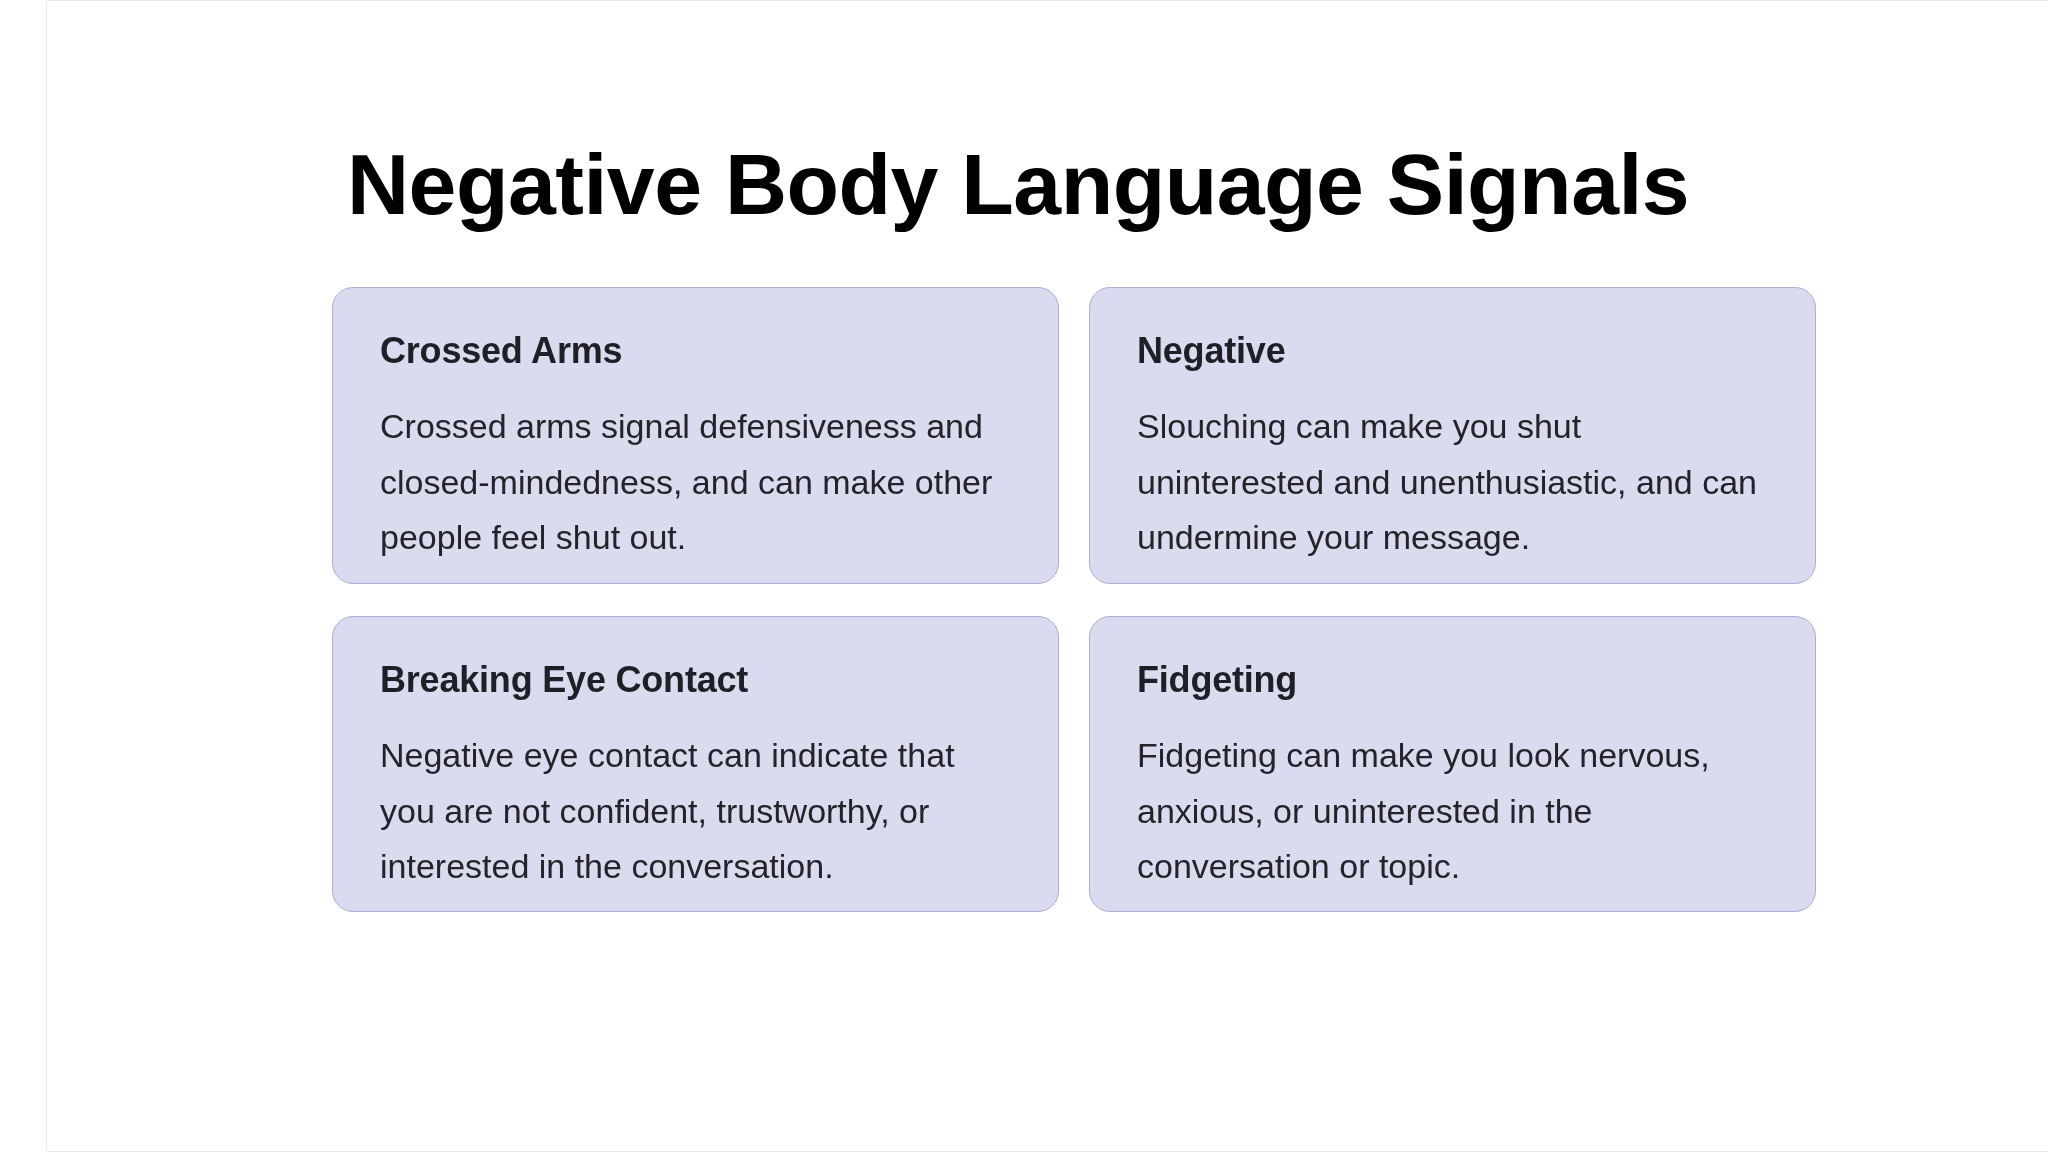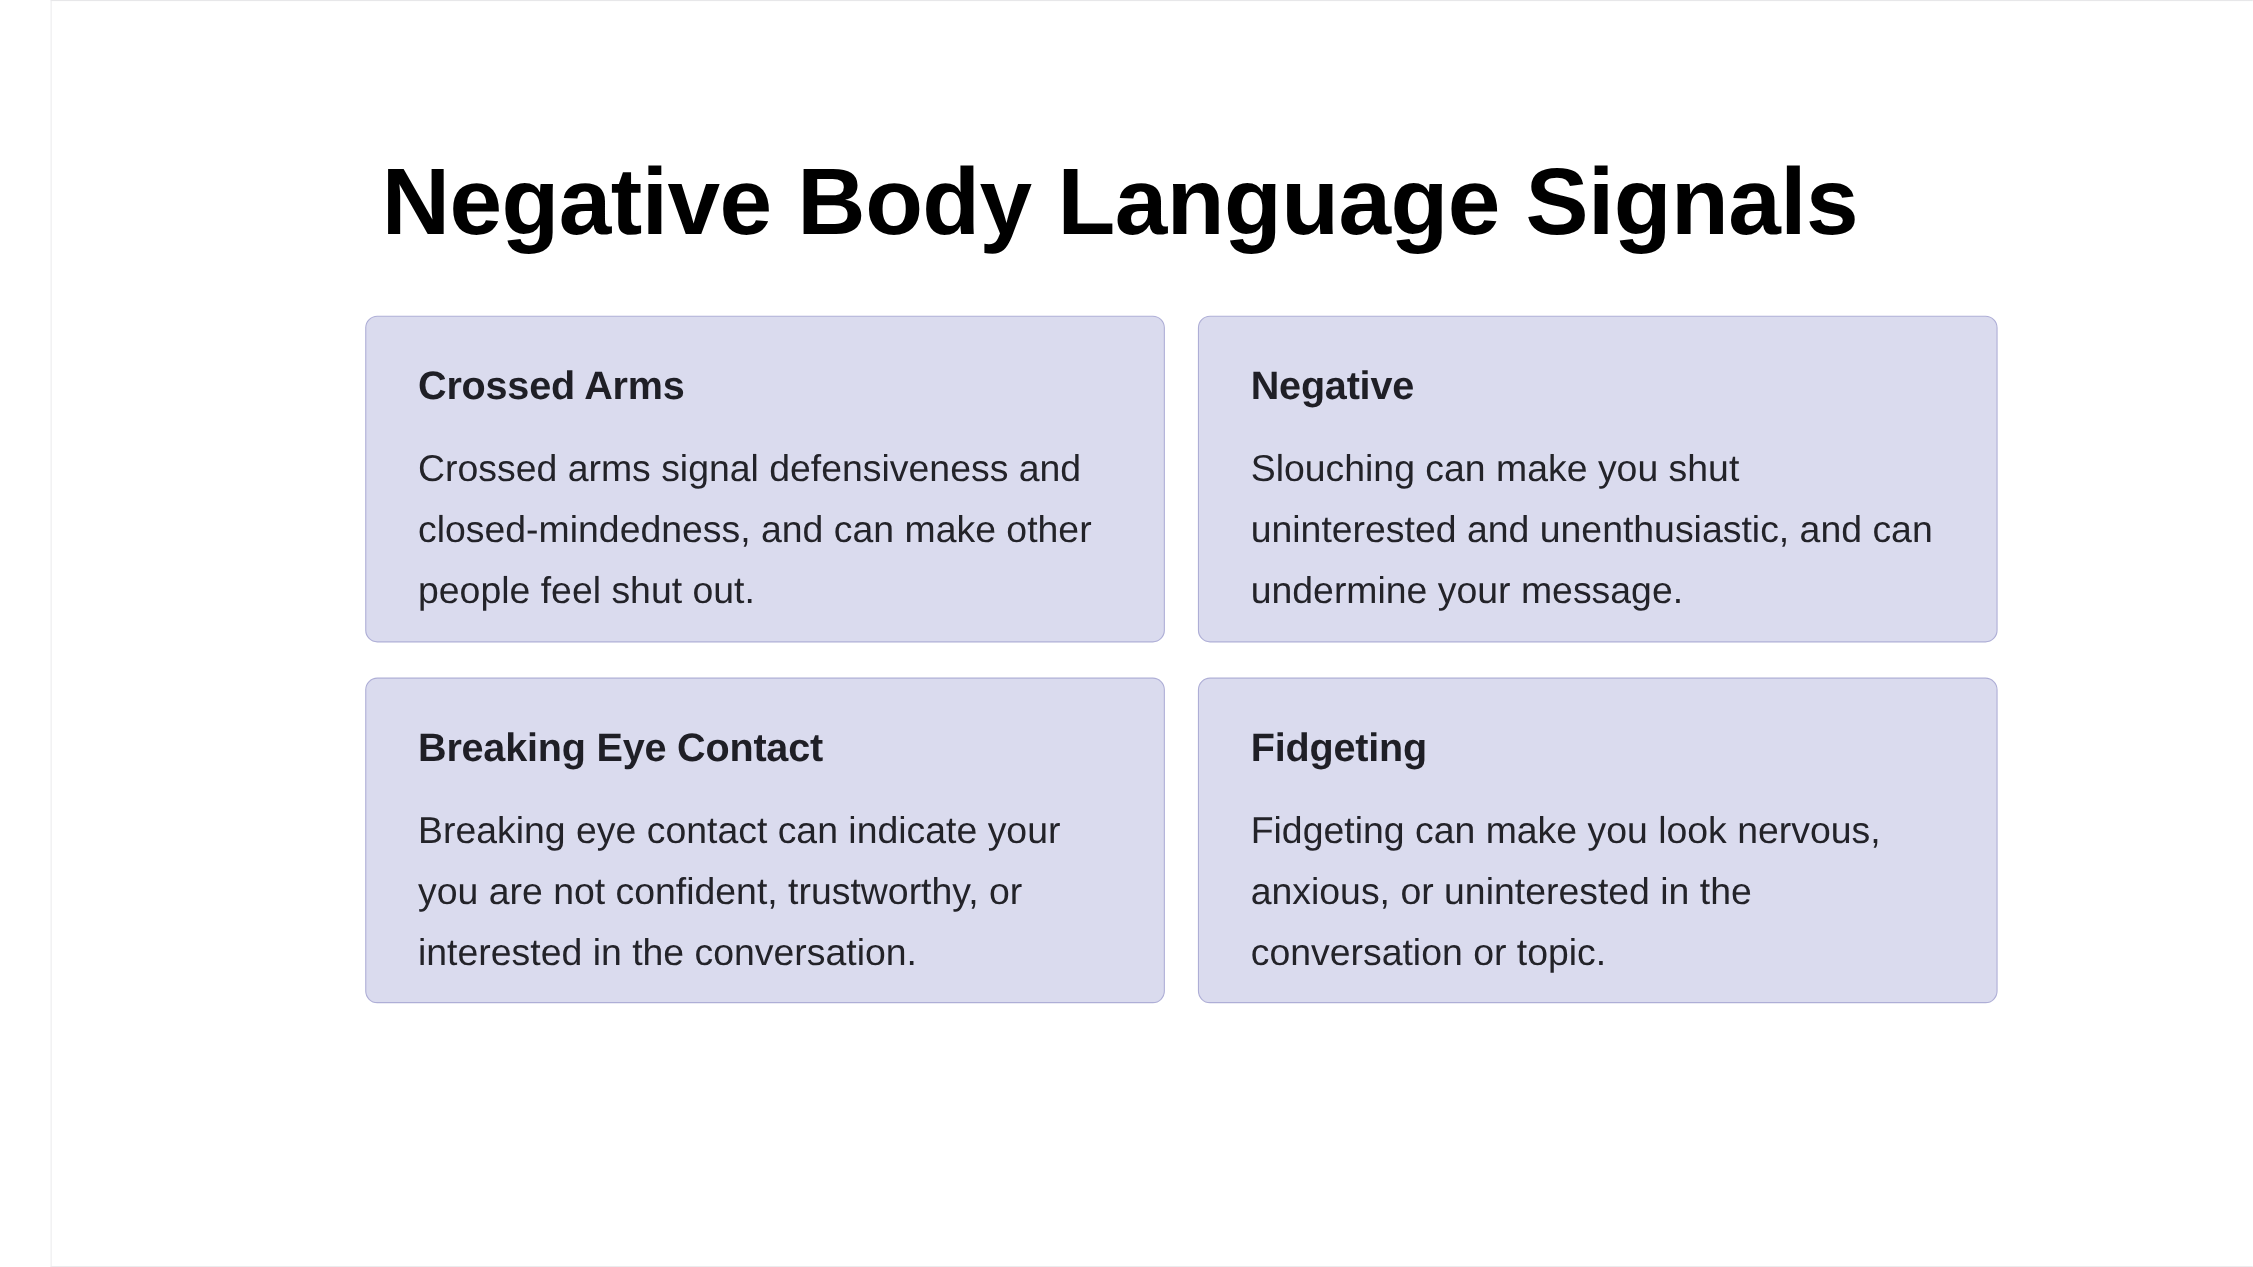--- a/index.html
+++ b/index.html
@@ -53,21 +53,21 @@
     display: grid;
     grid-template-columns: 727px 727px;
     grid-template-rows: 297px 296px;
     column-gap: 30px;
     row-gap: 32px;
   }
 
   .card {
     background: #dadbee;
     border: 1.5px solid #aeaed6;
-    border-radius: 11px;
+    border-radius: 21px;
     padding: 41px 47px 0 47px;
     overflow: hidden;
   }
 
   .card-title {
     font-family: "Liberation Sans", sans-serif;
     font-size: 36px;
     font-weight: bold;
     line-height: 1.2;
     letter-spacing: -0.2px;
@@ -100,21 +100,21 @@
         <div class="card-body">Crossed arms signal defensiveness and closed-mindedness, and can make other people feel shut out.</div>
       </div>
 
       <div class="card">
         <div class="card-title">Negative</div>
         <div class="card-body">Slouching can make you shut uninterested and unenthusiastic, and can undermine your message.</div>
       </div>
 
       <div class="card">
         <div class="card-title">Breaking Eye Contact</div>
-        <div class="card-body">Breaking eye contact can indicate your you are not confident, trustworthy, or interested in the conversation.</div>
+        <div class="card-body">Negative eye contact can indicate that you are not confident, trustworthy, or interested in the conversation.</div>
       </div>
 
       <div class="card">
         <div class="card-title">Fidgeting</div>
         <div class="card-body">Fidgeting can make you look nervous, anxious, or uninterested in the conversation or topic.</div>
       </div>
 
     </div>
   </div>
 </div>

